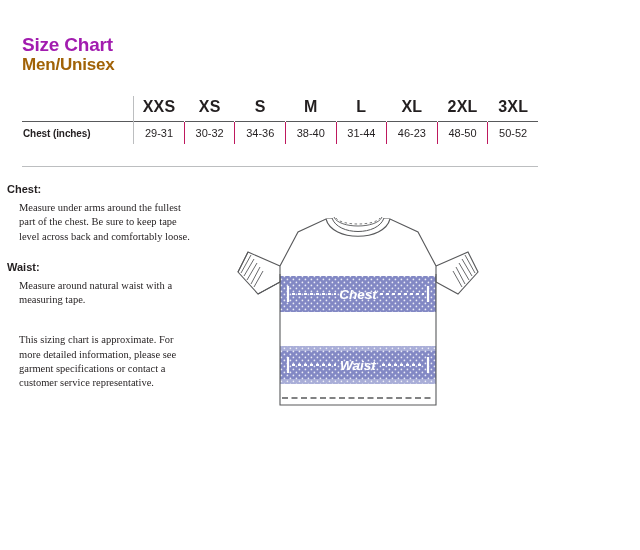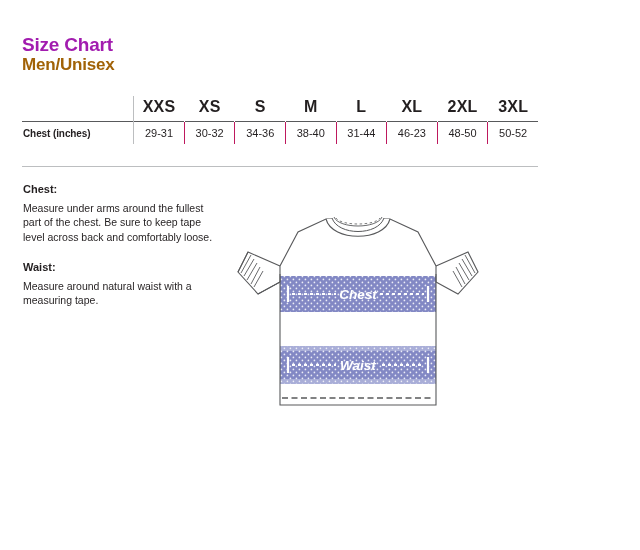--- a/index.html
+++ b/index.html
@@ -104,34 +104,35 @@
     left: 22px;
     top: 166px;
     width: 516px;
     height: 1px;
     background: #bcbec0;
   }
 
   
   .info {
     position: absolute;
-    left: 23px;
+    left: 7px;
     top: 182px;
     width: 190px;
     font-size: 10.5px;
     line-height: 14.2px;
     color: #231f20;
   }
   .info h3 {
     margin: 0 0 5px 0;
     font-size: 11px;
     font-weight: bold;
   }
   .info p {
-    margin: 0 0 16px 0;
+    margin: 0 0 16px 12px;
+    font-family: Liberation Serif, serif;
   }
   .info p.last { margin-bottom: 0; }
   .info .gap { height: 10px; }
 
   
   .shirt-wrap {
     position: absolute;
     left: 232px;
     top: 212px;
     width: 252px;
@@ -179,20 +180,21 @@
     </tbody>
   </table>
   <div class="table-bottom-rule"></div>
 
   <div class="info">
     <h3>Chest:</h3>
     <p>Measure under arms around the fullest part of the chest. Be sure to keep tape level across back and comfortably loose.</p>
     <h3>Waist:</h3>
     <p>Measure around natural waist with a measuring tape.</p>
     <div class="gap"></div>
+    <p class="last">This sizing chart is approximate. For more detailed information, please see garment specifications or contact a customer service representative.</p>
   </div>
 
   <div class="shirt-wrap">
     <svg width="252" height="200" viewBox="0 0 252 200">
       <defs>
         <pattern id="dotfill" width="6" height="6" patternUnits="userSpaceOnUse">
           <rect width="6" height="6" fill="#8288c4"></rect>
           <circle cx="1.4" cy="1.4" r="0.85" fill="#ffffff" opacity="0.85"></circle>
           <circle cx="4.4" cy="4.4" r="0.85" fill="#ffffff" opacity="0.85"></circle>
         </pattern>

